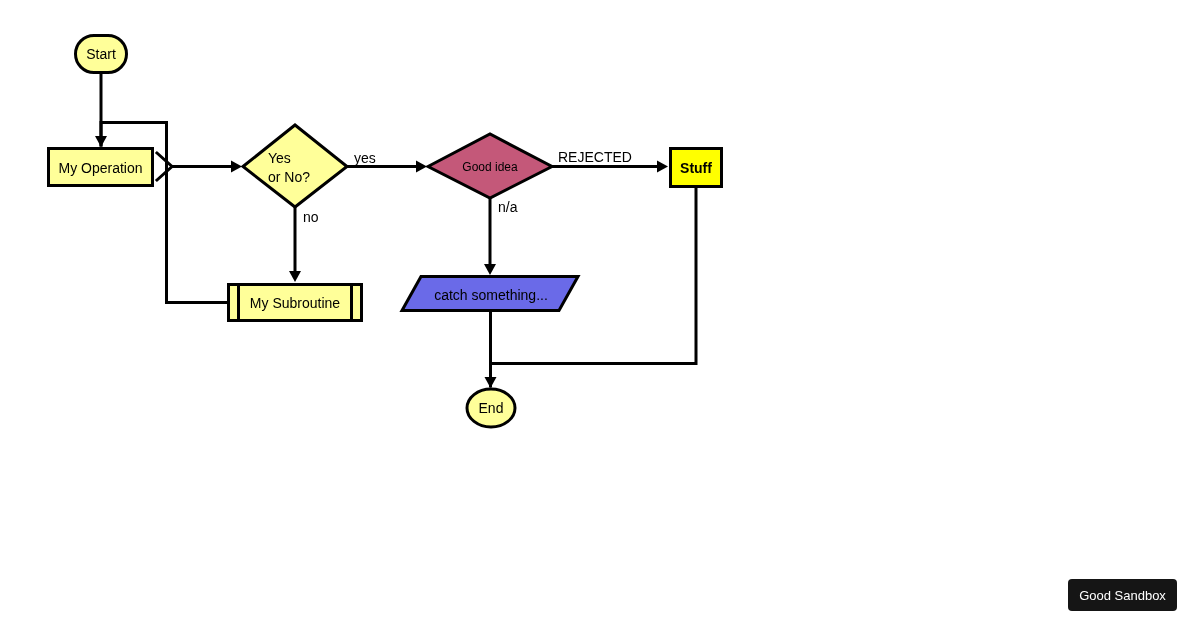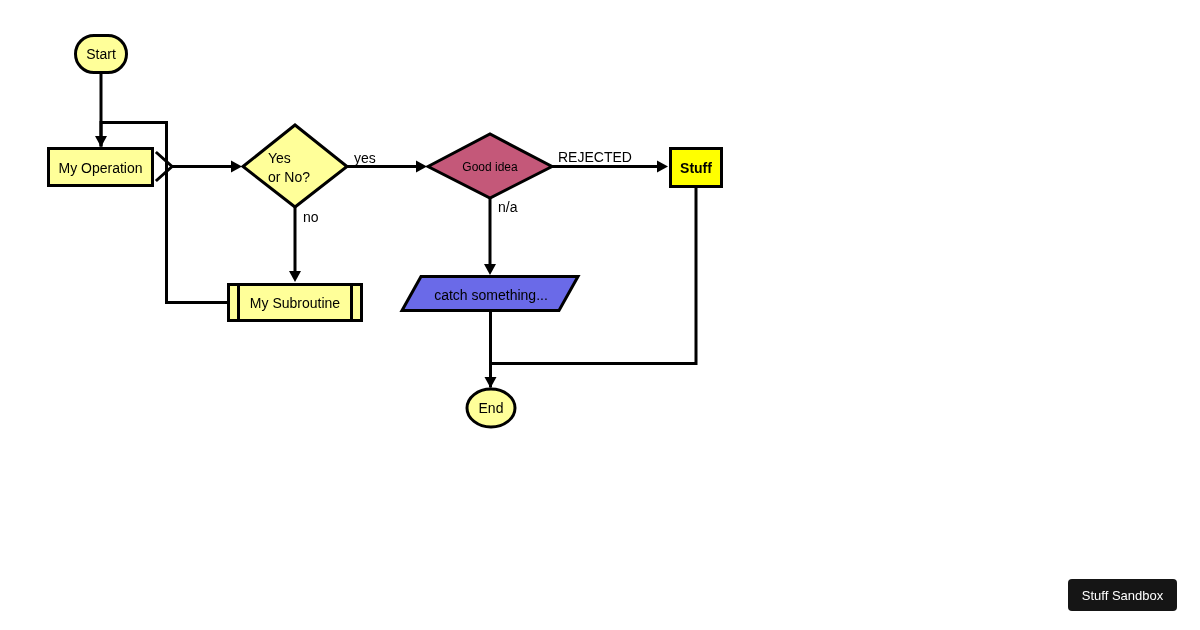--- a/index.html
+++ b/index.html
@@ -135,15 +135,15 @@
     </g>
 
     <g>
       <ellipse class="shape" cx="491" cy="408" rx="24" ry="19" fill="#FFFF99"></ellipse>
       <text x="491" y="413" text-anchor="middle">End</text>
     </g>
   </svg>
 
   
   <div class="sandbox-btn" style="background-color: rgb(21, 21, 21); color: rgb(255, 255, 255);">
-    <span>Stuff Sandbox</span>
+    <span>Good Sandbox</span>
   </div>
 </div>
 
 </body></html>

